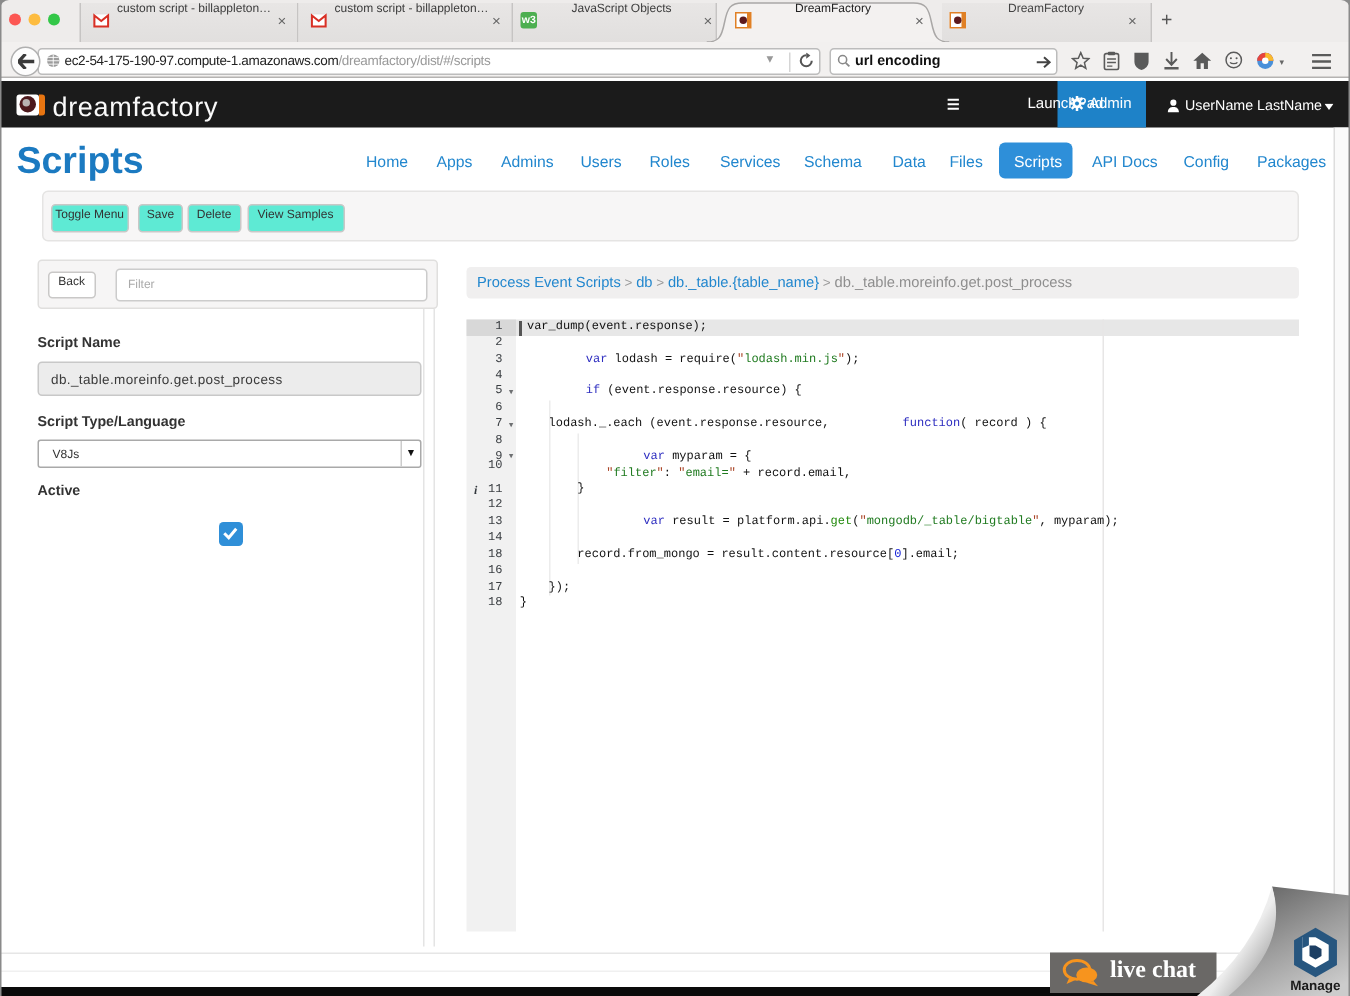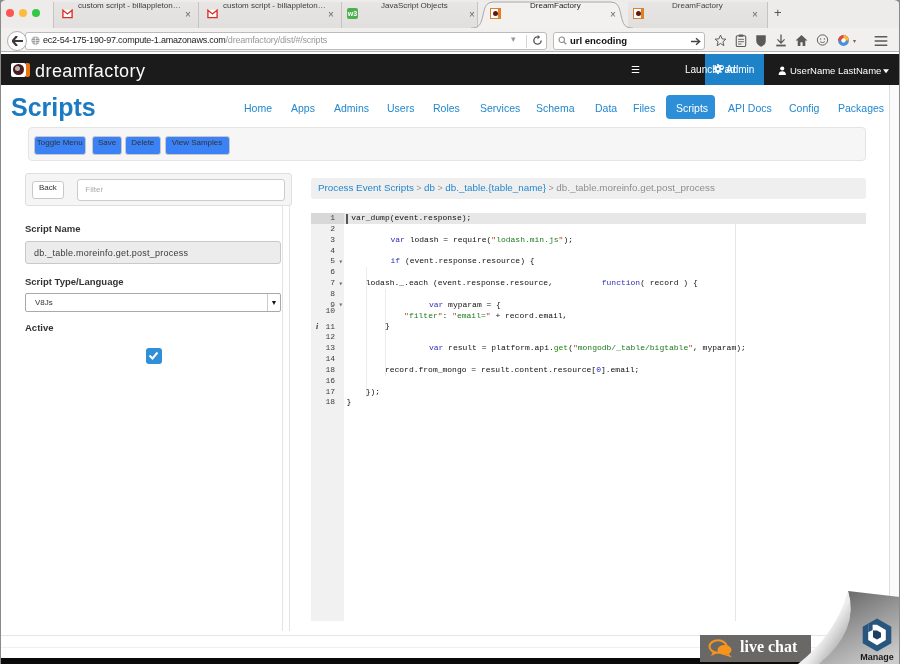--- a/index.html
+++ b/index.html
@@ -22,21 +22,21 @@
 #navbar { position:absolute; left:0; top:53.5px; width:900px; height:31.3px; background:#1b1b1b; }
 #adminbtn { position:absolute; left:705px; top:0; width:58.5px; height:31.3px; background:#1e82c8; }
 
 
 #pagetitle { position:absolute; left:11px; top:93px; font-size:25px; font-weight:bold; color:#1b7ac1; }
 .nav { position:absolute; top:102px; font-size:10.5px; color:#2287ce; white-space:nowrap; z-index:2; }
 #navpill { position:absolute; left:666px; top:95px; width:49px; height:24px; background:#2e8fd9; border-radius:4px; }
 
 
 #toolbar { position:absolute; left:27.5px; top:127px; width:838.5px; height:33.5px; background:#f7f6f6; border:1px solid #e5e4e3; border-radius:4px; }
-.btn { position:absolute; height:19px; background:#3b82f6; border:1px solid #c9c8c7; border-radius:3px; font-size:8px; color:#333; text-align:center; line-height:12.5px; }
+.btn { position:absolute; height:19px; background:#5eead4; border:1px solid #c9c8c7; border-radius:3px; font-size:8px; color:#333; text-align:center; line-height:12.5px; }
 
 
 #filterpanel { position:absolute; left:24.7px; top:172.5px; width:267px; height:33.5px; background:#f6f5f5; border:1px solid #e0dfde; border-radius:3px; }
 #backbtn2 { position:absolute; left:31.8px; top:180.5px; width:32px; height:18.5px; background:#fff; border:1px solid #c9c8c7; border-radius:3px; font-size:8px; color:#333; text-align:center; line-height:12.5px; }
 #filterinput { position:absolute; left:77.3px; top:179px; width:208px; height:21.5px; background:#fff; border:1px solid #ccc; border-radius:3px; font-size:8px; color:#aaa; line-height:20px; padding-left:7px; }
 .flabel { position:absolute; left:25px; font-size:9.5px; font-weight:bold; color:#333; }
 #nameinput { position:absolute; left:25px; top:240.5px; width:256px; height:23.5px; background:#ececec; border:1px solid #c8c8c8; border-radius:3px; font-size:9px; letter-spacing:0.25px; color:#3a3a3a; line-height:22px; padding-left:8px; }
 #selbox { position:absolute; left:25px; top:293px; width:256px; height:19px; background:#fff; border:1px solid #a9a9a9; border-radius:2px; font-size:8px; color:#333; line-height:17px; padding-left:9px; }
 #selarrow { position:absolute; right:0; top:0; width:13px; height:17px; border-left:1px solid #ccc; text-align:center; font-size:7px; line-height:17px; color:#111; }
 #checkbox { position:absolute; left:146px; top:348px; width:15.5px; height:15.5px; background:#2f8fd8; border-radius:3px; }

